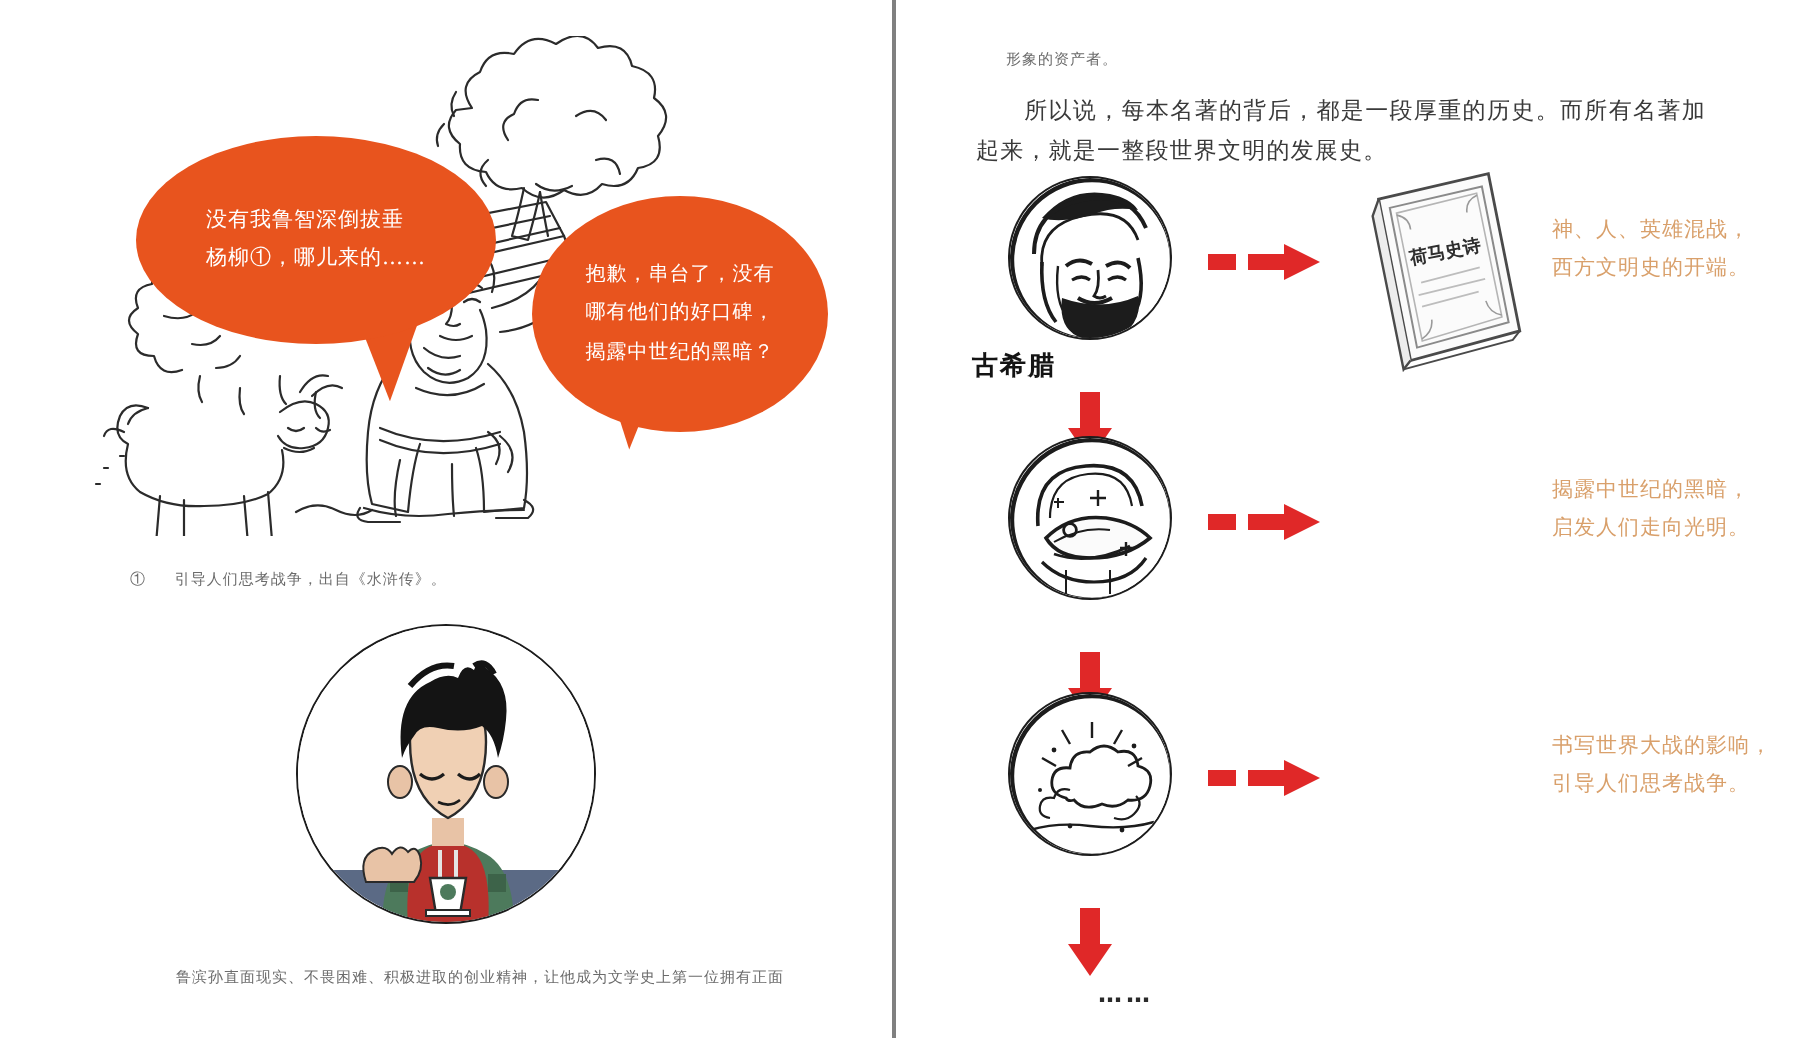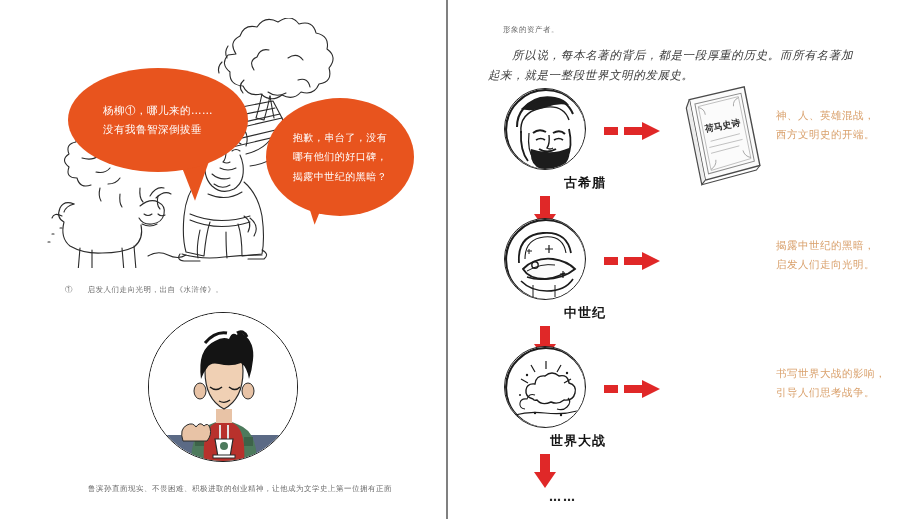--- a/index.html
+++ b/index.html
@@ -96,37 +96,37 @@
     overflow: hidden; background: #ffffff;
   }
 
   #left-caption {
     position: absolute; left: 62px; top: 483px; width: 330px;
     text-align: right;
   }
 
   
   #rp-tiny { position: absolute; left: 55px; top: 24px; width: 350px; }
-  #rp-para { position: absolute; left: 40px; top: 45px; width: 365px; font-style: italic; }
+  #rp-para { position: absolute; left: 40px; top: 45px; width: 365px; }
 
   #flow { position: absolute; left: 28px; top: 88px; width: 420px; height: 420px; }
 
   .flow-row { position: absolute; left: 0; width: 420px; height: 120px; }
   #row-greece { top: 0; }
   #row-medieval { top: 130px; }
   #row-war { top: 258px; }
 
   .era-circle {
     position: absolute; left: 28px; top: 0;
     width: 82px; height: 82px; border-radius: 50%;
     border: 1.8px solid #1d1d1d; background: #fff; overflow: hidden;
   }
   .era-label {
     position: absolute; left: 10px; top: 86px; width: 120px;
-    text-align: right;
+    text-align: left;
     font-family: Liberation Mono, monospace;
     font-weight: bold; font-size: 13px; color: #141414;
     letter-spacing: 1px;
   }
 
   .h-arrow { position: absolute; left: 128px; top: 32px; width: 62px; height: 22px; }
   .v-arrow { position: absolute; left: 56px; width: 26px; height: 36px; }
   #v-arrow-1 { top: 108px; }
   #v-arrow-2 { top: 108px; }
   #v-arrow-3 { top: 108px; }
@@ -241,39 +241,39 @@
           <path d="M32 198 q-8 -4 -10 2"></path>
 
           <path d="M22 216 l2 0 M18 224 l2 0 M30 210 l2 0"></path>
           <path d="M118 238 q10 -6 20 -1 q10 5 18 0"></path>
         </g>
       </svg>
 
       <div id="bubble-lu-tail"></div>
       <div class="bubble" id="bubble-lu">
         <span class="btxt">
+          <span>没有我鲁智深倒拔垂</span>
           <span>杨柳①，哪儿来的……</span>
-          <span>没有我鲁智深倒拔垂</span>
         </span>
       </div>
 
       <div id="bubble-robinson-tail"></div>
       <div class="bubble" id="bubble-robinson">
         <span class="btxt">
           <span>抱歉，串台了，没有</span>
           <span>哪有他们的好口碑，</span>
           <span>揭露中世纪的黑暗？</span>
         </span>
       </div>
     </div>
 
     <div id="footnote" class="tiny-text">
       <span>①</span>
       &nbsp;&nbsp;&nbsp;
-      <span>启发人们走向光明，出自《水浒传》。</span>
+      <span>引导人们思考战争，出自《水浒传》。</span>
     </div>
 
     <div id="avatar-wrap">
       <div id="avatar-circle">
         <svg viewBox="0 0 150 150" width="150" height="150">
           <rect x="0" y="0" width="150" height="150" fill="#ffffff"></rect>
 
           <rect x="0" y="122" width="150" height="28" fill="#5b6a85"></rect>
 
           <path d="M42 150 q0 -28 14 -36 q10 -6 19 -6 q9 0 19 6 q14 8 14 36 z" fill="#4d7a5c"></path>
@@ -405,21 +405,20 @@
 
             <path d="M16 62 q10 10 26 10 q18 0 26 -12" fill="none" stroke="#1c1c1c" stroke-width="1.6"></path>
             <path d="M28 66 l0 12 M50 66 l0 12" stroke="#1c1c1c" stroke-width="1"></path>
 
             <path d="M44 26 l0 8 M40 30 l8 0" stroke="#1c1c1c" stroke-width="1.2"></path>
             <path d="M58 52 l0 7 M55 55 l7 0" stroke="#1c1c1c" stroke-width="1.2"></path>
             <path d="M24 30 l0 5 M22 32 l5 0" stroke="#1c1c1c" stroke-width="1"></path>
             <circle cx="41" cy="41" r="40" fill="none" stroke="#1c1c1c" stroke-width="2.2"></circle>
           </svg>
         </div>
-        <div class="era-label">中世纪</div>
 
         <svg class="h-arrow" viewBox="0 0 62 22">
           <rect x="0" y="7" width="14" height="8" fill="#E02828"></rect>
           <rect x="20" y="7" width="20" height="8" fill="#E02828"></rect>
           <path d="M38 2 L56 11 L38 20 Z" fill="#E02828"></path>
         </svg>
 
 
         <div class="note">
           <span>揭露中世纪的黑暗，</span>
@@ -446,21 +445,20 @@
             <circle cx="22" cy="28" r="1.2" fill="#1c1c1c"></circle>
             <circle cx="62" cy="26" r="1.2" fill="#1c1c1c"></circle>
             <circle cx="30" cy="66" r="1.2" fill="#1c1c1c"></circle>
             <circle cx="56" cy="68" r="1.2" fill="#1c1c1c"></circle>
             <circle cx="15" cy="48" r="1" fill="#1c1c1c"></circle>
 
             <path d="M10 68 q14 -4 30 -2 q18 2 32 -2" fill="none" stroke="#1c1c1c" stroke-width="1.2"></path>
             <circle cx="41" cy="41" r="40" fill="none" stroke="#1c1c1c" stroke-width="2.2"></circle>
           </svg>
         </div>
-        <div class="era-label">世界大战</div>
 
         <svg class="h-arrow" viewBox="0 0 62 22">
           <rect x="0" y="7" width="14" height="8" fill="#E02828"></rect>
           <rect x="20" y="7" width="20" height="8" fill="#E02828"></rect>
           <path d="M38 2 L56 11 L38 20 Z" fill="#E02828"></path>
         </svg>
 
 
         <div class="note">
           <span>书写世界大战的影响，</span>

